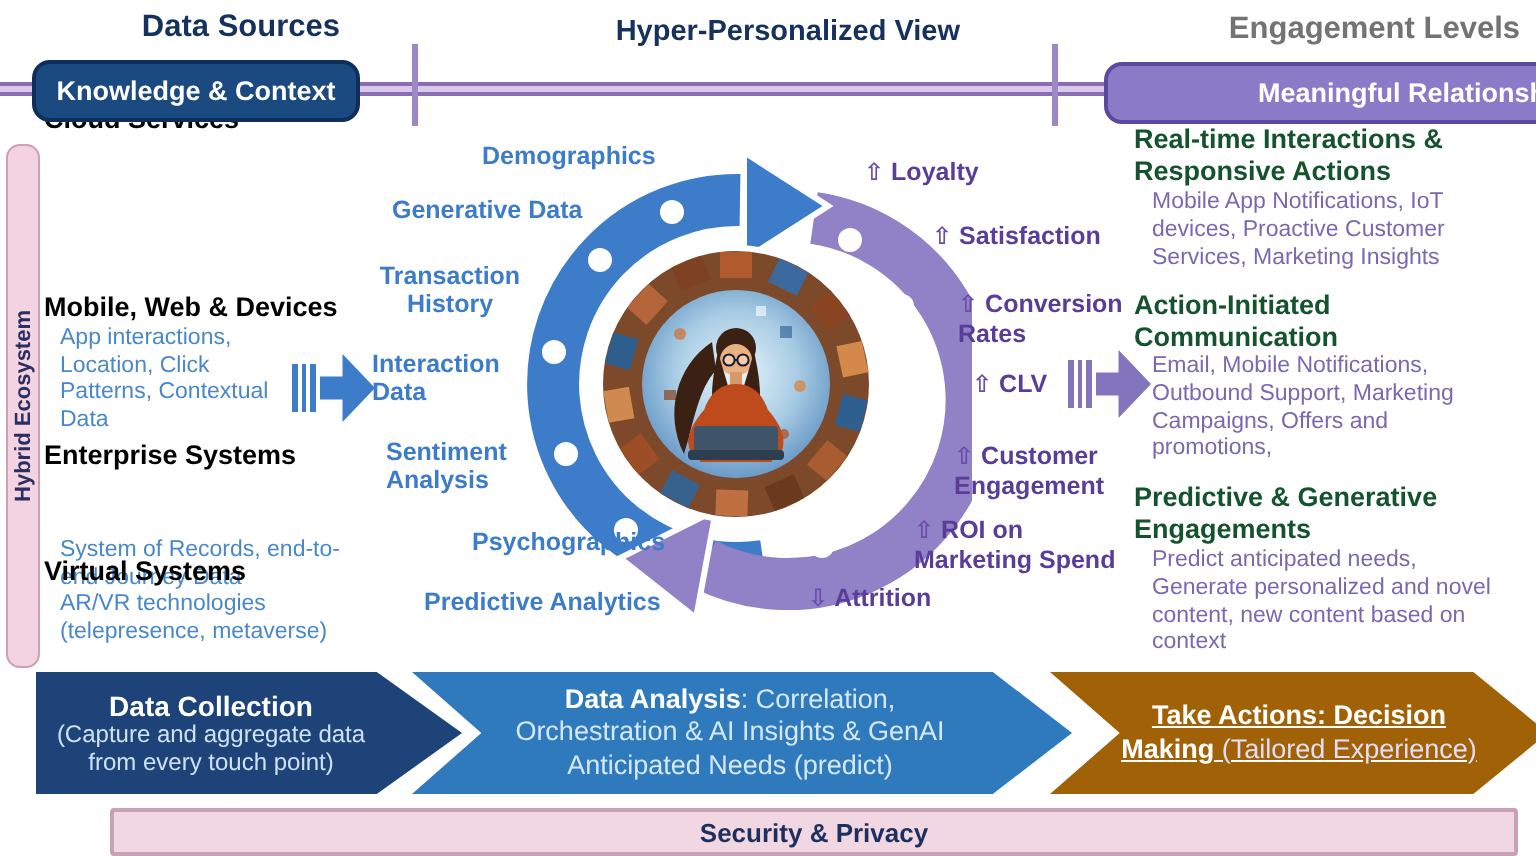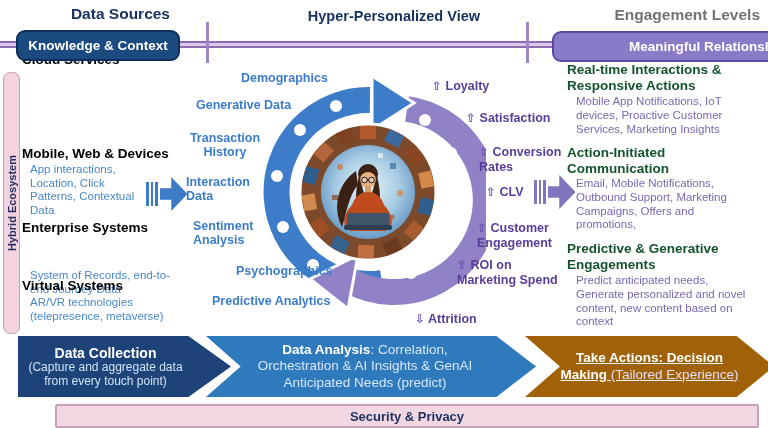--- a/index.html
+++ b/index.html
@@ -236,21 +236,21 @@
     <span>CLV</span>
   </div>
   <div class="abs metric" style="left:477px;top:221px;width:86px;">
     <span class="m-icon">⇧</span>
     <span>Customer Engagement</span>
   </div>
   <div class="abs metric" style="left:457px;top:258px;width:110px;">
     <span class="m-icon">⇧</span>
     <span>ROI on Marketing Spend</span>
   </div>
-  <div class="abs metric" style="left:415px;top:292px;margin-top:20px;">
+  <div class="abs metric" style="left:404px;top:292px;">
     <span class="m-icon">⇩</span>
     <span>Attrition</span>
   </div>
 
   <div class="abs r-head" style="top:62px;">Real-time Interactions &amp; Responsive Actions</div>
   <div class="abs r-body" style="top:95px;">Mobile App Notifications, IoT devices, Proactive Customer Services, Marketing Insights</div>
 
   <div class="abs r-head" style="top:145px;width:150px;">Action-Initiated Communication</div>
   <div class="abs r-body" style="top:177px;width:170px;">Email, Mobile Notifications, Outbound Support, Marketing Campaigns, Offers and promotions,</div>
 

